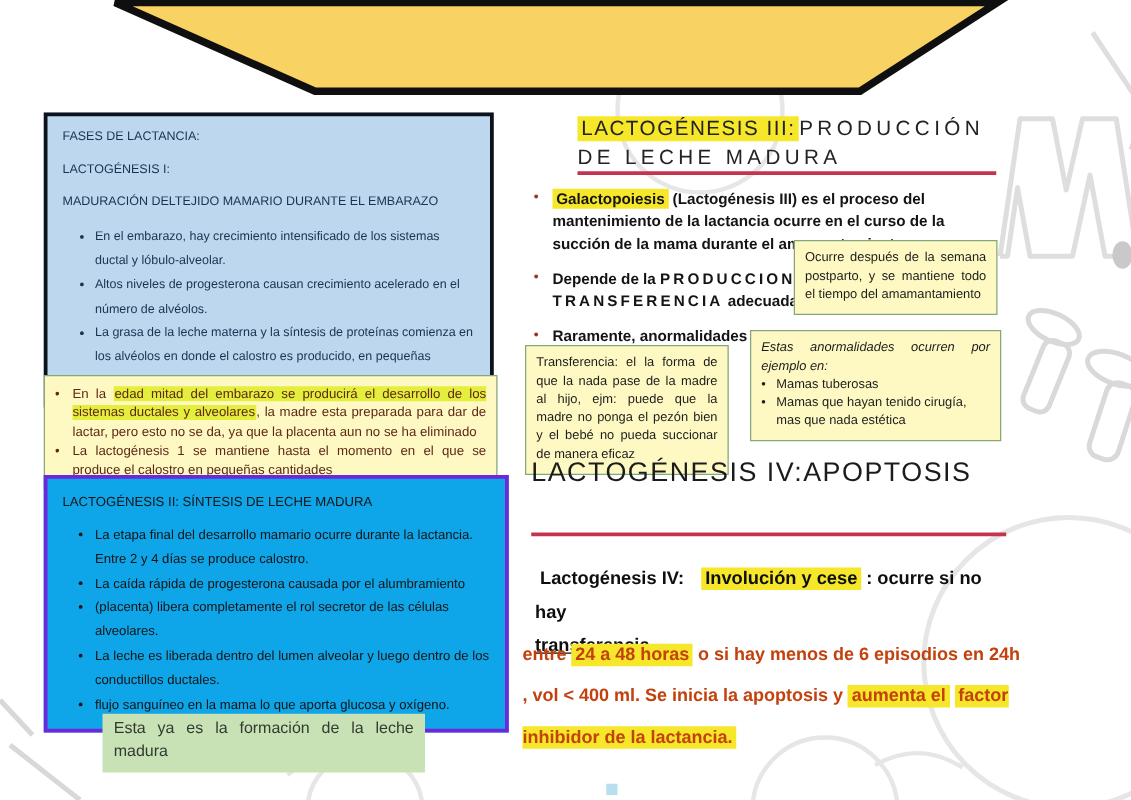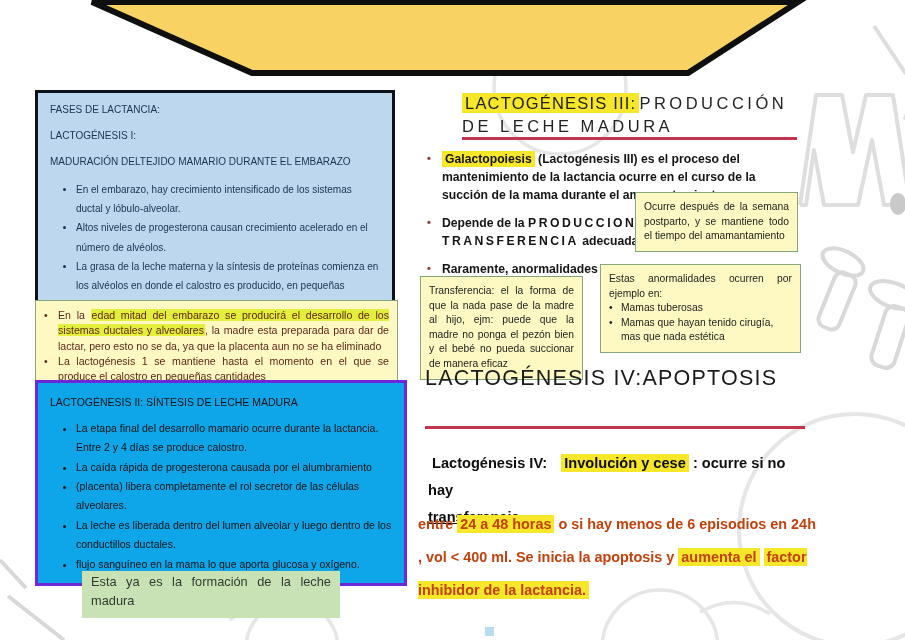--- a/index.html
+++ b/index.html
@@ -190,21 +190,21 @@
     <div class="li">
       <span>Raramente, anormalidades mamarias pueden afectar la producción de leche.</span>
     </div>
   </div>
 
   <div class="abs green-note gnA">Ocurre después de la semana postparto, y se mantiene todo el tiempo del amamantamiento</div>
 
   <div class="abs green-note gnB">Transferencia: el la forma de que la nada pase de la madre al hijo, ejm: puede que la madre no ponga el pezón bien y el bebé no pueda succionar de manera eficaz</div>
 
   <div class="abs green-note gnC">
-    <p class="head" style="margin:0;">Estas anormalidades ocurren por ejemplo en:</p>
+    <p class="head" style="margin:0;font-style:italic;">Estas anormalidades ocurren por ejemplo en:</p>
     <div class="item">
       <span class="dot">•</span>
       <span class="txt">Mamas tuberosas</span>
     </div>
     <div class="item">
       <span class="dot">•</span>
       <span class="txt">Mamas que hayan tenido cirugía, mas que nada estética</span>
     </div>
   </div>
 

